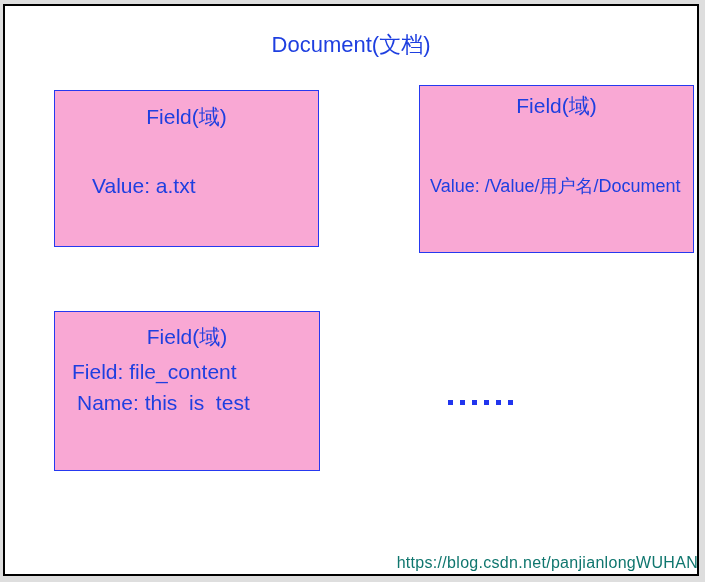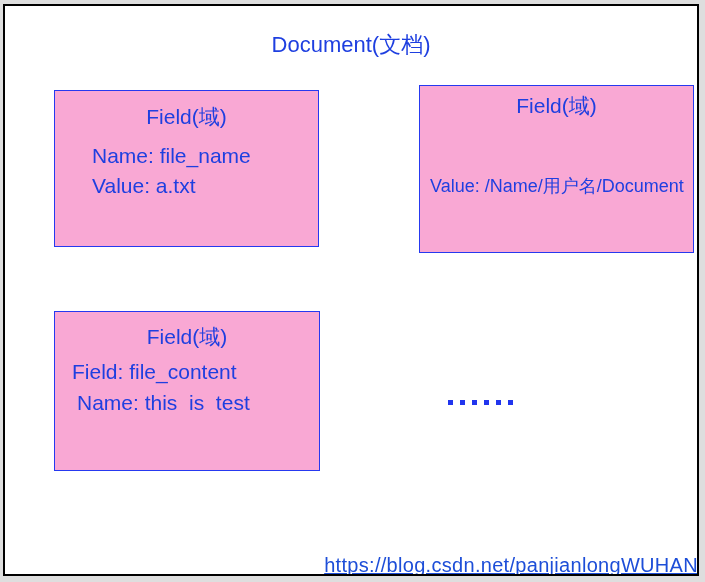--- a/index.html
+++ b/index.html
@@ -79,44 +79,42 @@
     width: 5px;
     height: 5px;
     background: #2135ee;
     display: inline-block;
   }
   
   .watermark {
     position: absolute;
     right: -1px;
     top: 548px;
-    font-size: 20px;
-    color: #1d4ed8;
+    font-size: 16px;
+    color: #0f766e;
     white-space: nowrap;
     letter-spacing: 0.3px;
-    text-decoration: underline;
   }
 </style>
 </head>
 <body>
 
 <div class="page">
   <div class="outer-box">
 
     <div class="doc-title">Document(文档)</div>
 
     <div class="field-box fbox1">
       <div class="line field-head">Field(域)</div>
-      <div class="line name-line">Name: file_name</div>
       <div class="line value-line">Value: a.txt</div>
     </div>
 
     <div class="field-box fbox2">
       <div class="line field-head">Field(域)</div>
-      <div class="line value-line">Value: /Name/用户名/Document</div>
+      <div class="line value-line">Value: /Value/用户名/Document</div>
     </div>
 
     <div class="field-box fbox3">
       <div class="line field-head">Field(域)</div>
       <div class="line name-line">Field: file_content</div>
       <div class="line value-line">Name: this  is  test</div>
     </div>
 
     <div class="dots">
       <span class="dot"></span>

